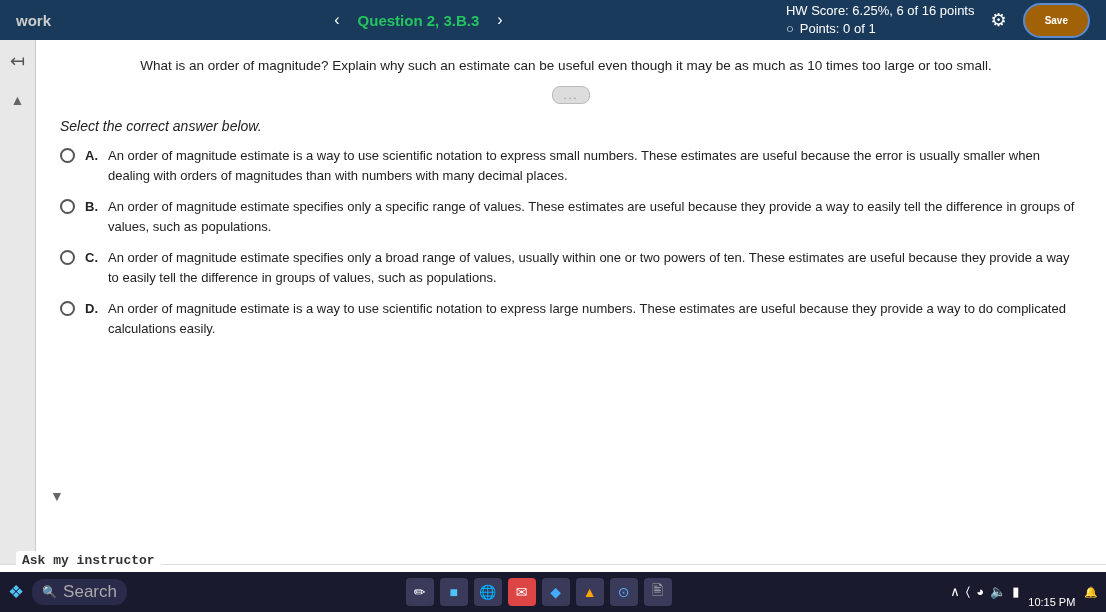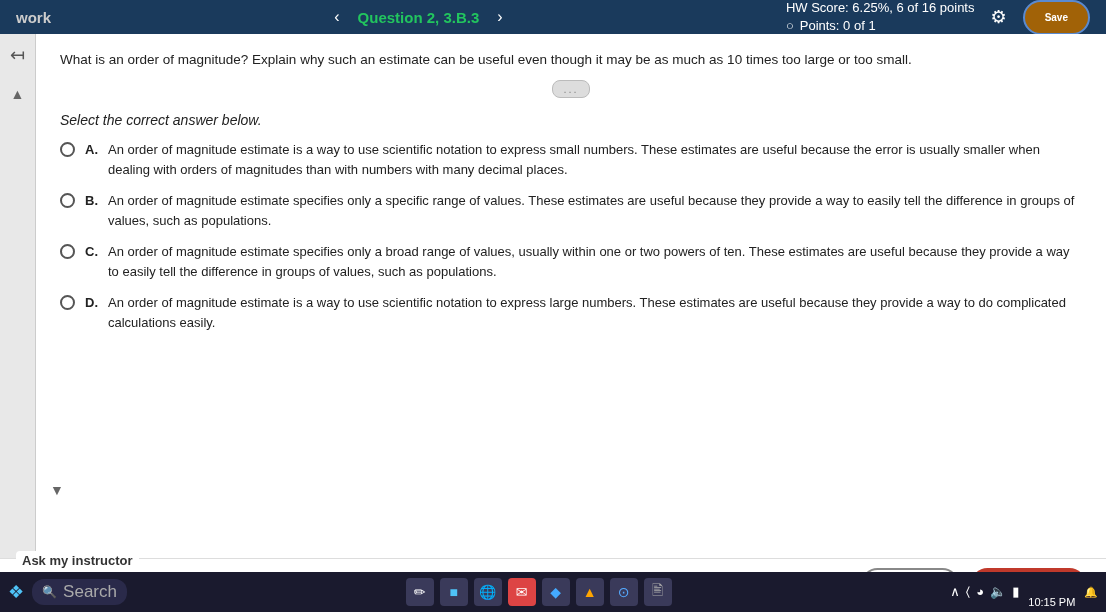--- a/index.html
+++ b/index.html
@@ -8,21 +8,21 @@
       height: 612px;
       overflow: hidden;
       font-family: Arial, sans-serif;
       background: #1a1a2e;
       position: relative;
     }
 
     
     .header {
       background: #1a3a5c;
-      height: 34px;
+      height: 40px;
       display: flex;
       align-items: center;
       justify-content: space-between;
       padding: 0 16px;
       color: white;
     }
     .header-left {
       font-size: 15px;
       font-weight: bold;
       color: #ccc;
@@ -112,20 +112,21 @@
       overflow-y: auto;
       position: relative;
     }
 
     .question-text {
       font-size: 13.5px;
       color: #222;
       line-height: 1.5;
       margin-bottom: 10px;
       padding-right: 10px;
+      text-align: center;
     }
 
     .divider-row {
       display: flex;
       justify-content: center;
       margin: 8px 0 14px 0;
     }
     .divider-dots {
       background: #ddd;
       border: 1px solid #bbb;
@@ -297,20 +298,21 @@
       cursor: pointer;
     }
 
     .ask-instructor {
       position: absolute;
       bottom: 42px;
       left: 16px;
       font-size: 13px;
       color: #333;
       font-weight: bold;
+      font-family: Liberation Mono, monospace;
     }
   </style>
 </head>
 <body>
 
 <div class="header">
   <div class="header-left">work</div>
   <div class="header-center">
     <button class="nav-arrow">‹</button>
     <span class="question-label">Question 2, 3.B.3</span>

